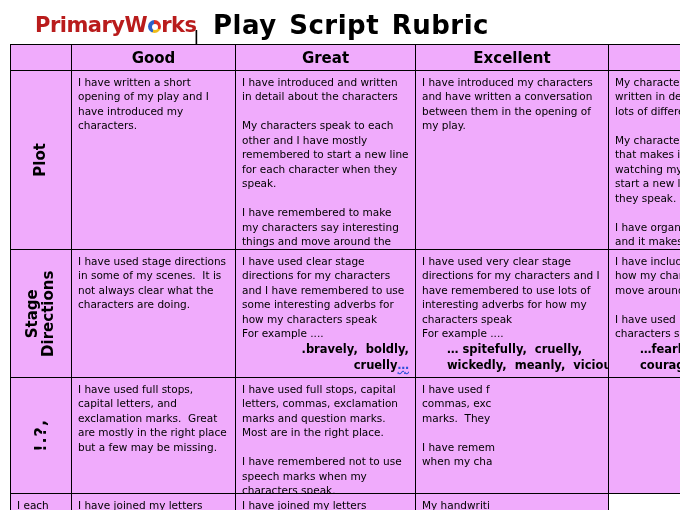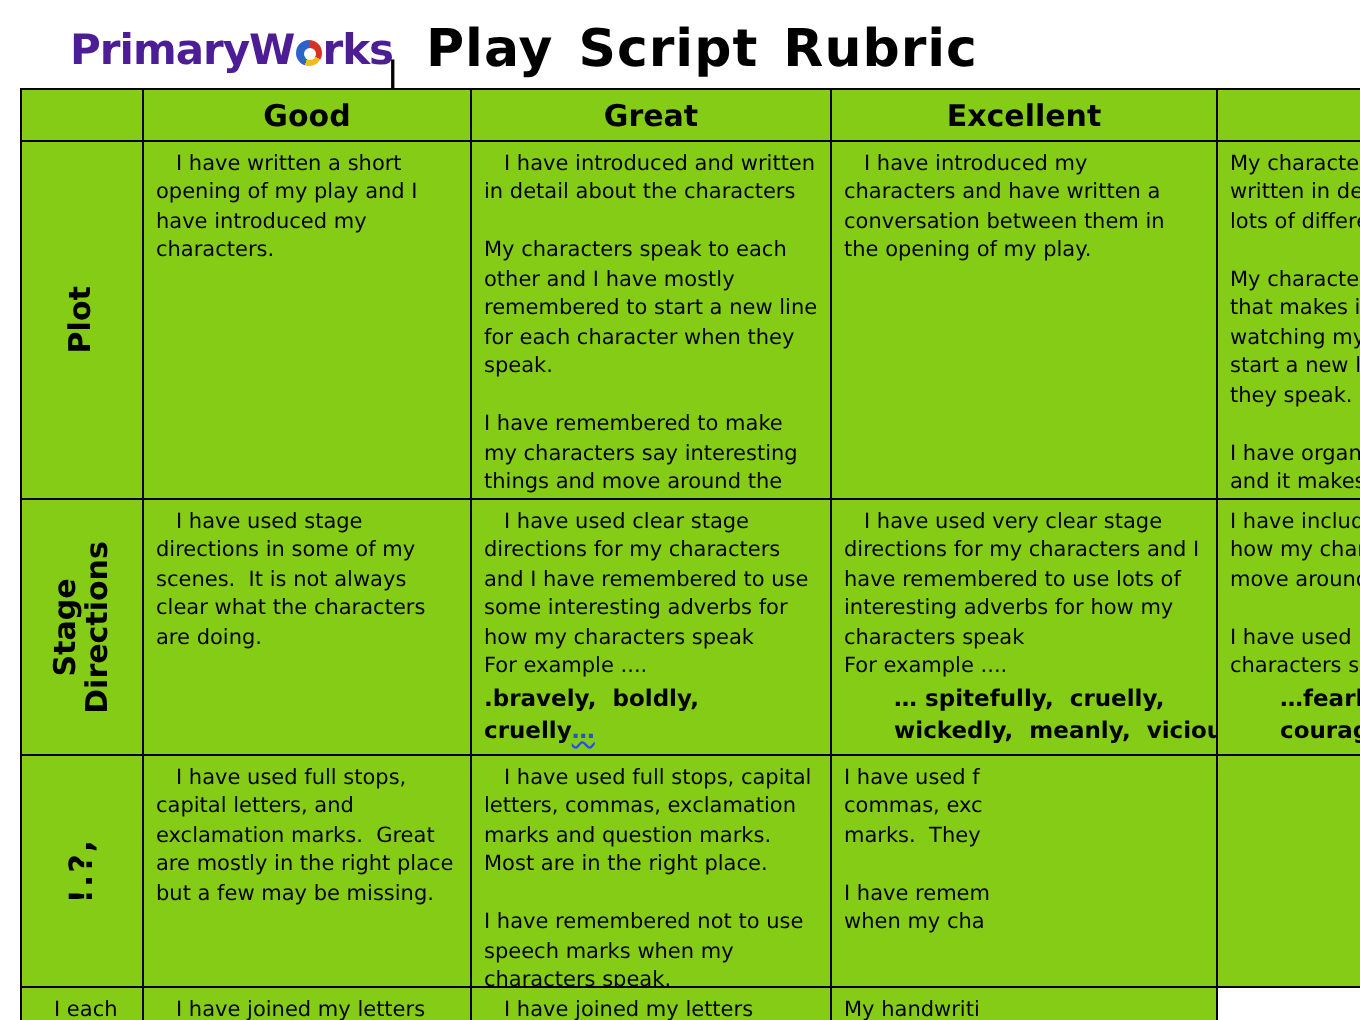--- a/index.html
+++ b/index.html
@@ -4,21 +4,21 @@
 <style>
   * { margin:0; padding:0; box-sizing:border-box; }
   html,body { background:#ffffff; }
   .page {
     position:relative; width:680px; height:510px; overflow:hidden;
     background:#ffffff; font-family:"DejaVu Sans", sans-serif; color:#000;
   }
   
   .logo {
     position:absolute; left:35px; top:13px;
-    font-size:21px; font-weight:bold; color:#4c1d95;
+    font-size:21px; font-weight:bold; color:#b91c1c;
     display:flex; align-items:center; letter-spacing:-0.5px;
   }
   .logo-o {
     display:inline-block; width:13px; height:13px; border-radius:50%;
     margin:3px 0 0 1px; position:relative;
     background:conic-gradient(from 0deg, #d93025 0deg 120deg, #eebc1c 120deg 200deg, #2d62c9 200deg 360deg);
   }
   .logo-o::after {
     content:""; position:absolute; left:3.5px; top:3.5px; width:6px; height:6px;
     border-radius:50%; background:#fff;
@@ -35,38 +35,38 @@
   .rubric {
     position:absolute; left:10px; top:44px;
     display:grid;
     grid-template-columns:61px 164px 180px 193px 185px;
     grid-template-rows:26px 179px 128px 116px 145px;
     border-top:1.5px solid #000; border-left:1.5px solid #000;
     background:#fff;
   }
   .cell {
     border-right:1.5px solid #000; border-bottom:1.5px solid #000;
-    overflow:hidden; background:#84cc16;
+    overflow:hidden; background:#f0abfc;
   }
   .head {
     display:flex; align-items:center; justify-content:center;
     font-size:15px; font-weight:bold;
   }
   .labelcell { display:flex; align-items:center; justify-content:center; }
   .vlabel {
     transform:rotate(-90deg); font-weight:bold; font-size:15px;
     white-space:pre-line; text-align:center; line-height:1.05; letter-spacing:0px;
   }
   .vlabel.punct { font-size:16px; letter-spacing:1px; }
   .body {
     padding:4px 6px; font-size:10.5px; line-height:1.38;
   }
-  .pre-wrap { white-space:pre-wrap;margin-left:10px; }
+  .pre-wrap { white-space:pre-wrap; }
   .pre { white-space:pre; display:block; }
-  .example-line { white-space:pre-wrap; font-weight:bold; font-size:11.5px; margin-top:1px; }
+  .example-line { white-space:pre-wrap; font-weight:bold; font-size:11.5px; margin-top:1px;text-align:right; }
   .bold-pre { white-space:pre; font-weight:bold; font-size:11.5px; display:block; margin-top:1px;margin-left:25px; }
   .squiggle {
     color:#2b50d8;
     text-decoration:underline; text-decoration-style:wavy; text-decoration-color:#2b50d8;
     font-weight:bold;
   }
 </style>
 </head>
 <body>
 

